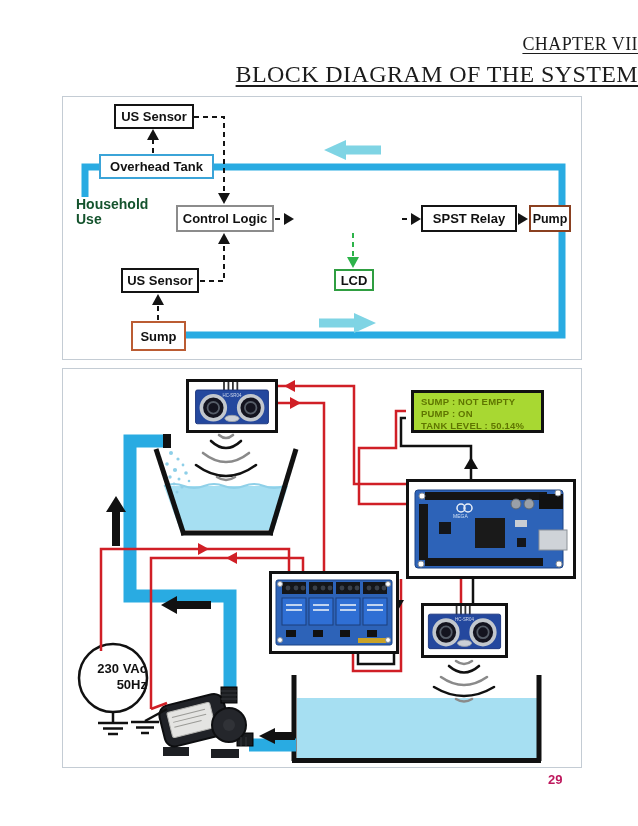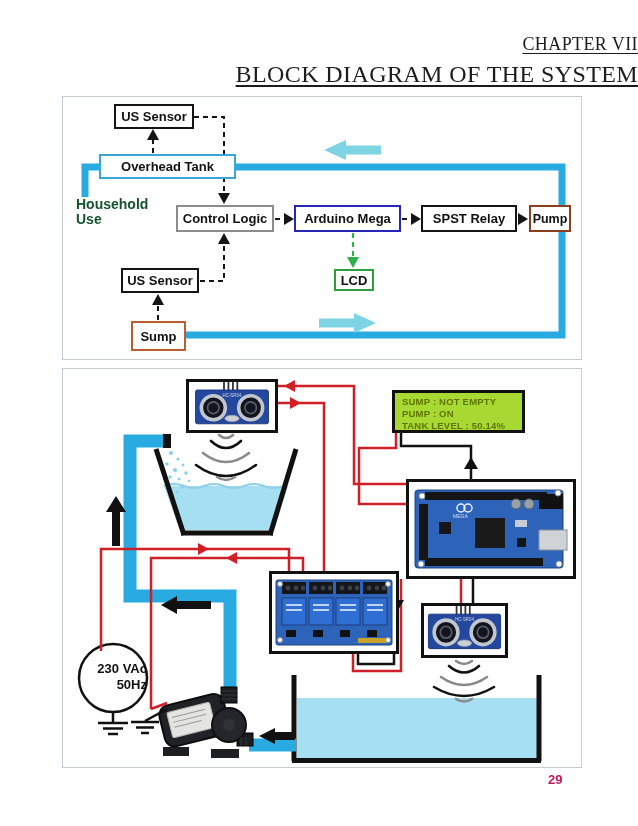--- a/index.html
+++ b/index.html
@@ -58,27 +58,26 @@
       <polygon points="231,122 221,116 221,128"></polygon>
       <polygon points="358,122 348,116 348,128"></polygon>
       <polygon points="465,122 455,116 455,128"></polygon>
       <polygon points="161,136 155,147 167,147"></polygon>
       <polygon points="95,197 89,208 101,208"></polygon>
     </g>
     <polygon fill="#2db34a" points="290,171 284,160 296,160"></polygon>
   </svg>
 
   <div class="f1box" style="left:51px;top:7px;width:80px;height:25px;border:2.5px solid #141414;">US Sensor</div>
-  <div class="f1box" style="left:36px;top:57px;width:137px;height:25px;border:2.5px solid #3ba4d8;">Overhead Tank</div>
+  <div class="f1box" style="left:36px;top:57px;width:115px;height:25px;border:2.5px solid #3ba4d8;">Overhead Tank</div>
   <div class="hh">
     <div>Household</div>
     <div>Use</div>
   </div>
   <div class="f1box" style="left:113px;top:108px;width:98px;height:27px;border:2.5px solid #8c8c8c;">Control Logic</div>
-  <div class="f1box" style="left:231px;top:108px;width:107px;height:27px;border:2.5px solid #2626b8;">Arduino Mega</div>
   <div class="f1box" style="left:358px;top:108px;width:96px;height:27px;border:2.5px solid #141414;">SPST Relay</div>
   <div class="f1box" style="left:466px;top:108px;width:42px;height:27px;border:2.5px solid #8a4020;font-size:12.5px;">Pump</div>
   <div class="f1box" style="left:58px;top:171px;width:78px;height:25px;border:2.5px solid #141414;">US Sensor</div>
   <div class="f1box" style="left:271px;top:172px;width:40px;height:22px;border:2.5px solid #2f9e41;">LCD</div>
   <div class="f1box" style="left:68px;top:224px;width:55px;height:30px;border:2.5px solid #bb5c33;">Sump</div>
 </div>
 
 <div class="figure" id="fig2">
   <svg class="layer" width="516" height="396" viewBox="0 0 516 396">
 
@@ -211,21 +210,21 @@
       <rect x="5" y="9" width="82" height="38" rx="2" fill="#24489e" stroke="#16307a"></rect>
       <text x="46" y="17" font-size="5" fill="#cfd8ea" text-anchor="middle" font-family="Liberation Sans, sans-serif">HC-SR04</text>
       <circle cx="25" cy="29" r="13.5" fill="#14141f" stroke="#c2c7cd" stroke-width="4"></circle>
       <circle cx="25" cy="29" r="6.5" fill="none" stroke="#565d68" stroke-width="2"></circle>
       <circle cx="67" cy="29" r="13.5" fill="#14141f" stroke="#c2c7cd" stroke-width="4"></circle>
       <circle cx="67" cy="29" r="6.5" fill="none" stroke="#565d68" stroke-width="2"></circle>
       <ellipse cx="46" cy="41" rx="8" ry="3.5" fill="#ccd0d6" stroke="#9aa0a8"></ellipse>
     </svg>
   </div>
 
-  <div class="dev" id="lcd2" style="left:329px;top:21px;width:133px;height:43px;">
+  <div class="dev" id="lcd2" style="left:348px;top:21px;width:133px;height:43px;">
     <div class="lcdline">SUMP : NOT EMPTY</div>
     <div class="lcdline">PUMP : ON</div>
     <div class="lcdline">TANK LEVEL : 50.14%</div>
   </div>
 
   <div class="dev" style="left:343px;top:110px;width:170px;height:100px;">
     <svg width="164" height="94" viewBox="0 0 164 94">
       <rect x="6" y="8" width="148" height="78" rx="3" fill="#2d63b8" stroke="#1d4586"></rect>
       <rect x="16" y="10" width="122" height="8" fill="#151515"></rect>
       <rect x="10" y="22" width="9" height="56" fill="#151515"></rect>

